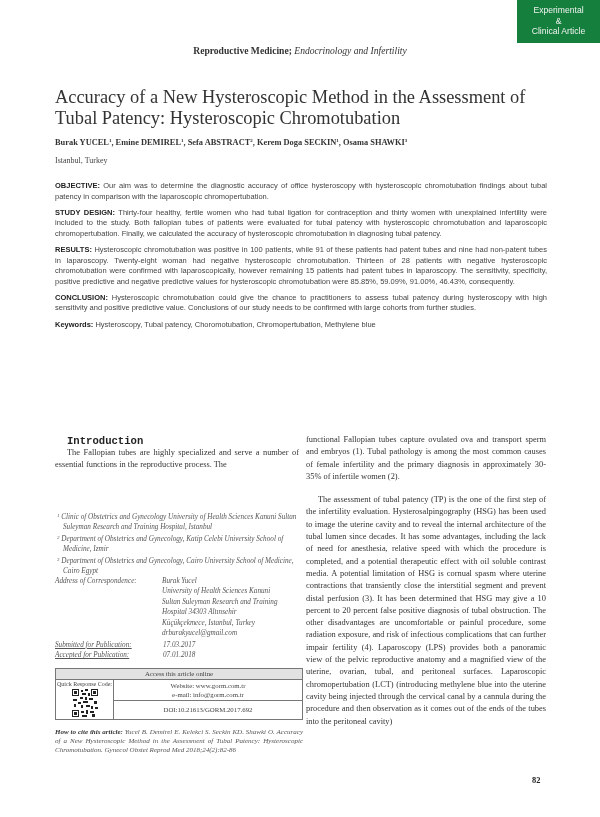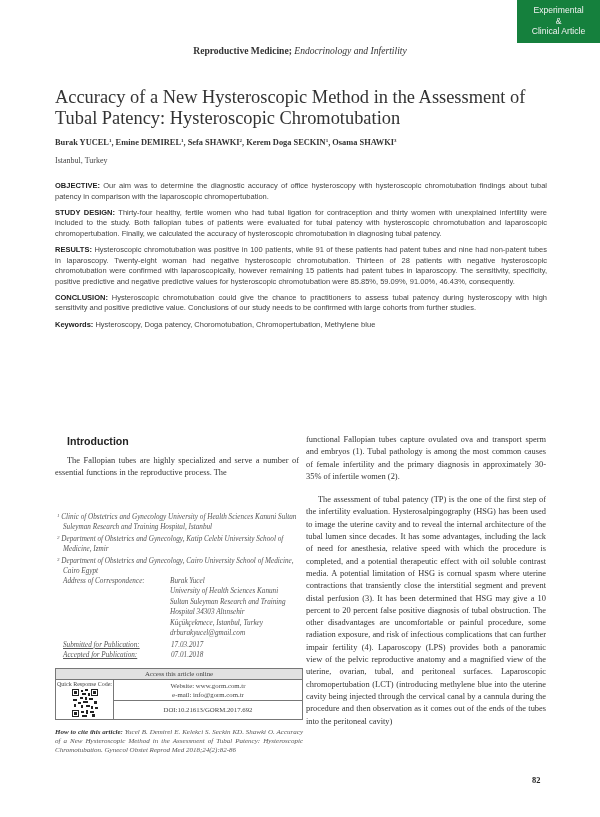--- a/index.html
+++ b/index.html
@@ -40,31 +40,31 @@
     text-align: justify;
   }
   .abstract h3 { font-size: 8px; font-weight: bold; color: #222; margin-bottom: 5px; letter-spacing: 0.2px; }
   .abstract p { margin-bottom: 5.5px; }
   .abstract p b { color: #222; }
   .citation-line { font-weight: bold; font-style: italic; color: #333; font-size: 8px; margin-top: 2px; }
 
   .col-left { position: absolute; top: 435px; left: 55px; width: 244px; }
   .col-right { position: absolute; top: 434px; left: 306px; width: 240px; }
 
-  .intro-h { font-family: Liberation Sans, sans-serif; font-weight: bold; font-size: 10.6px; color: #222; margin-left: 12px; margin-bottom: 8px; }
+  .intro-h { font-family: Liberation Mono, monospace; font-weight: bold; font-size: 10.6px; color: #222; margin-left: 12px; }
   .body-text { font-size: 8.4px; line-height: 12.3px; text-align: justify; color: #333; }
   .body-text .indent { text-indent: 12px; }
 
   .affils { position: absolute; top: 511px; left: 55px; width: 248px; font-size: 7.2px; line-height: 10.4px; font-style: italic; color: #555; }
   .affil { padding-left: 8px; text-indent: -6px; }
   .affil sup { font-size: 5px; vertical-align: 2px; }
 
   .corr { position: absolute; top: 576px; left: 55px; width: 250px; font-size: 7.2px; line-height: 10.4px; font-style: italic; color: #555; }
   .corr-row { display: flex; }
-  .corr-label { width: 107px; flex-shrink: 0; margin-left: 8px; }
+  .corr-label { width: 107px; flex-shrink: 0; }
   .dates { position: absolute; top: 640px; left: 55px; width: 250px; font-size: 7.2px; line-height: 10.2px; font-style: italic; color: #555; }
   .dates .corr-label { width: 108px; text-decoration: underline; }
 
   .access {
     position: absolute; top: 668px; left: 55px; width: 248px; height: 52px;
     border: 1px solid #777; font-size: 6.8px; color: #444;
   }
   .access-head { height: 11px; background: #e2e2e2; border-bottom: 1px solid #777; text-align: center; line-height: 10px; }
   .access-body { display: flex; height: 39px; }
   .qr-cell { width: 58px; border-right: 1px solid #777; text-align: center; padding-top: 1px; }
@@ -92,32 +92,32 @@
 <div class="running-head">
   <b>Reproductive Medicine;</b>
   <i>Endocrinology and Infertility</i>
 </div>
 
 <h1 class="title">Accuracy of a New Hysteroscopic Method in the Assessment of Tubal Patency: Hysteroscopic Chromotubation</h1>
 
 <div class="authors">
   <span>Burak YUCEL</span><sup>1</sup>,
   <span>Emine DEMIREL</span><sup>1</sup>,
-  <span>Sefa SHAWKI</span><sup>2</sup>,
+  <span>Sefa ABSTRACT</span><sup>2</sup>,
   <span>Kerem Doga SECKIN</span><sup>1</sup>,
   <span>Osama SHAWKI</span><sup>3</sup>
 </div>
 <div class="location">Istanbul, Turkey</div>
 
 <div class="abstract">
   <p><b>OBJECTIVE:</b><span> Our aim was to determine the diagnostic accuracy of office hysteroscopy with hysteroscopic chromotubation findings about tubal patency in comparison with the laparoscopic chromopertubation.</span></p>
   <p><b>STUDY DESIGN:</b><span> Thirty-four healthy, fertile women who had tubal ligation for contraception and thirty women with unexplained infertility were included to the study. Both fallopian tubes of patients were evaluated for tubal patency with hysteroscopic chromotubation and laparoscopic chromopertubation. Finally, we calculated the accuracy of hysteroscopic chromotubation in diagnosing tubal patency.</span></p>
   <p><b>RESULTS:</b><span> Hysteroscopic chromotubation was positive in 100 patients, while 91 of these patients had patent tubes and nine had non-patent tubes in laparoscopy. Twenty-eight woman had negative hysteroscopic chromotubation. Thirteen of 28 patients with negative hysteroscopic chromotubation were confirmed with laparoscopically, however remaining 15 patients had patent tubes in laparoscopy. The sensitivity, specificity, positive predictive and negative predictive values for hysteroscopic chromotubation were 85.85%, 59.09%, 91.00%, 46.43%, consequently.</span></p>
   <p><b>CONCLUSION:</b><span> Hysteroscopic chromotubation could give the chance to practitioners to assess tubal patency during hysteroscopy with high sensitivity and positive predictive value. Conclusions of our study needs to be confirmed with large cohorts from further studies.</span></p>
-  <p><b>Keywords:</b><span> Hysteroscopy, Doga patency, Choromotubation, Chromopertubation, Methylene blue</span></p>
+  <p><b>Keywords:</b><span> Hysteroscopy, Tubal patency, Choromotubation, Chromopertubation, Methylene blue</span></p>
 </div>
 
 <div class="col-left">
   <h2 class="intro-h">Introduction</h2>
   <div class="body-text">
     <p class="indent">The Fallopian tubes are highly specialized and serve a number of essential functions in the reproductive process. The</p>
   </div>
 </div>
 
 <div class="affils">

